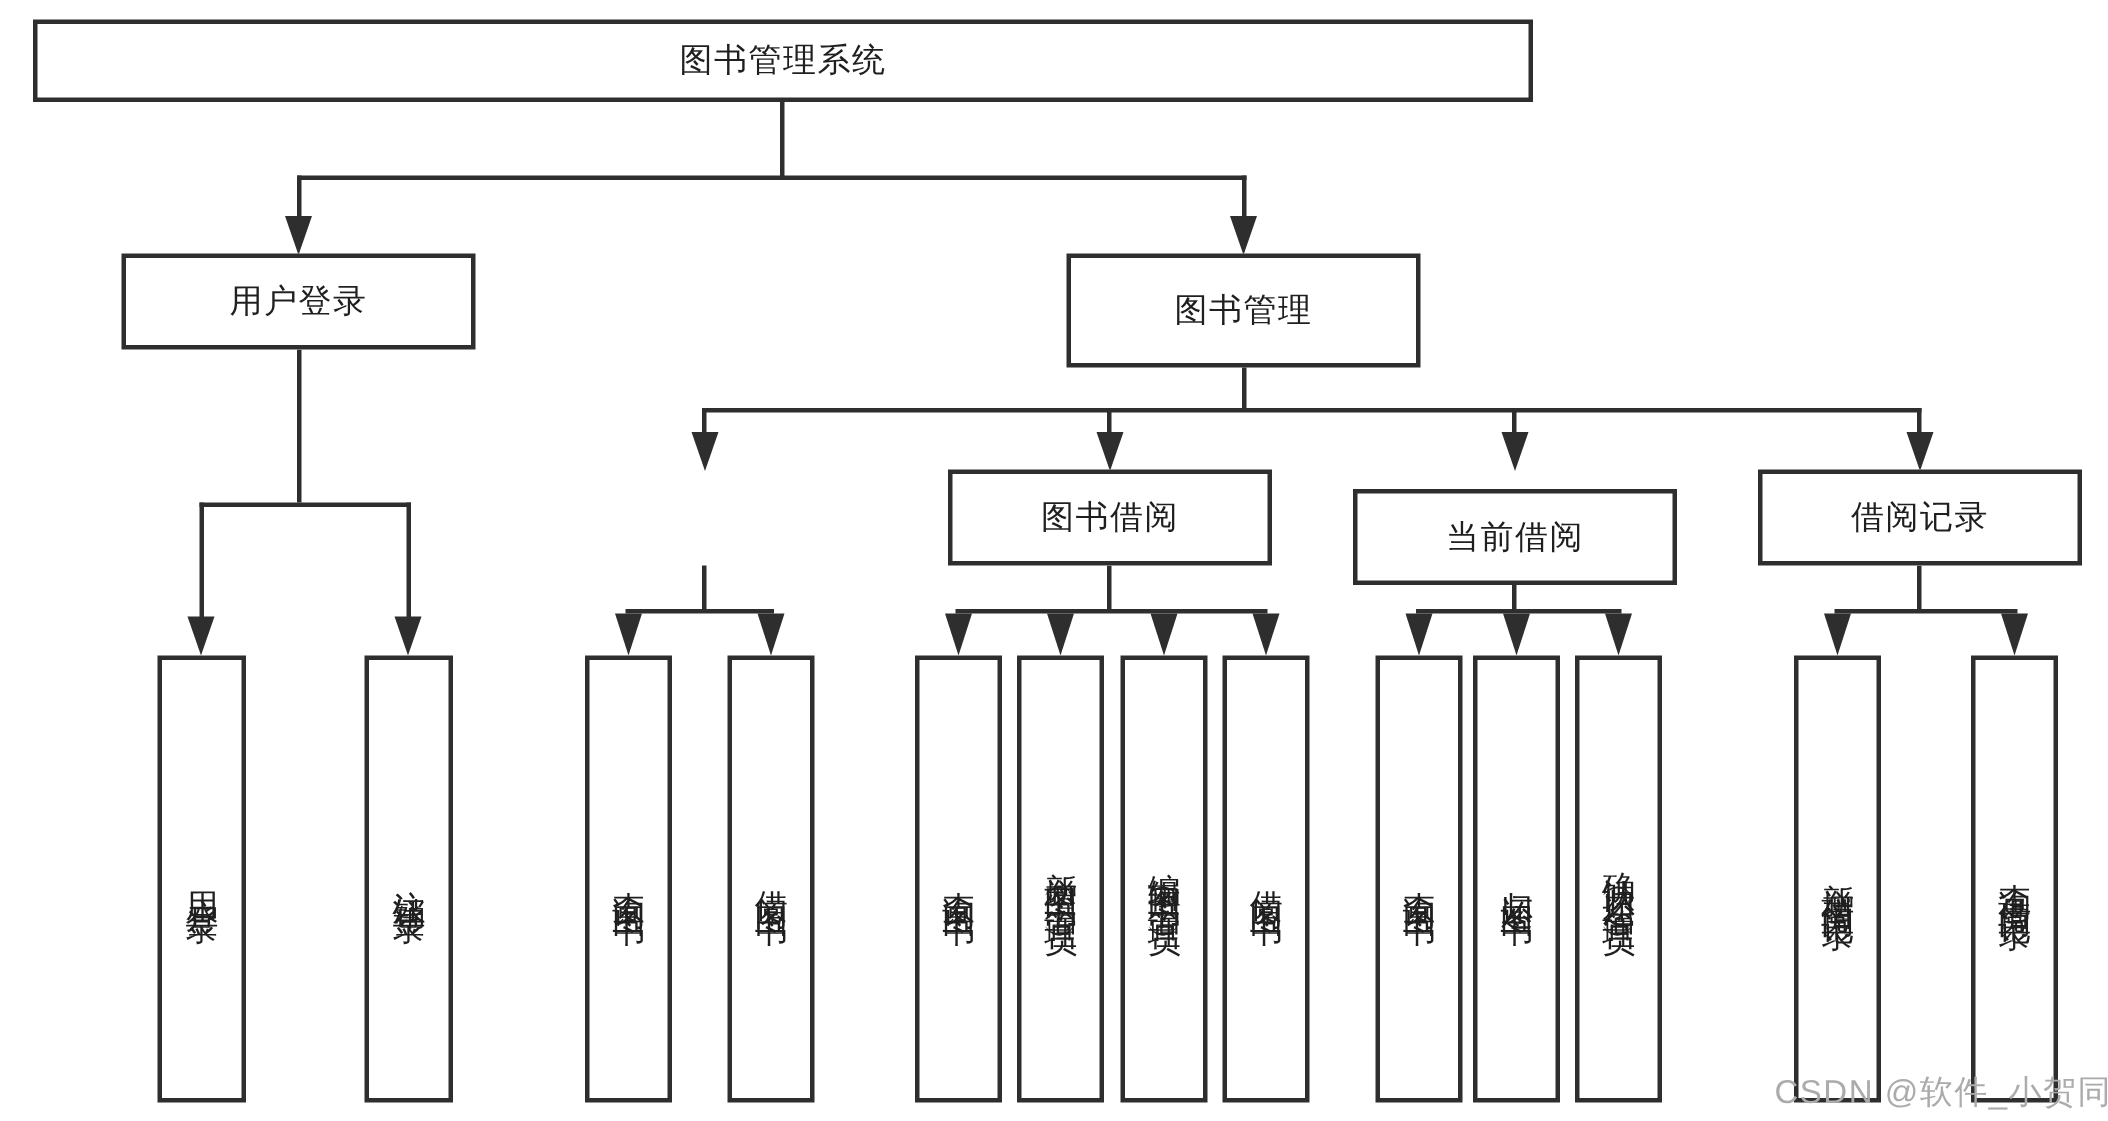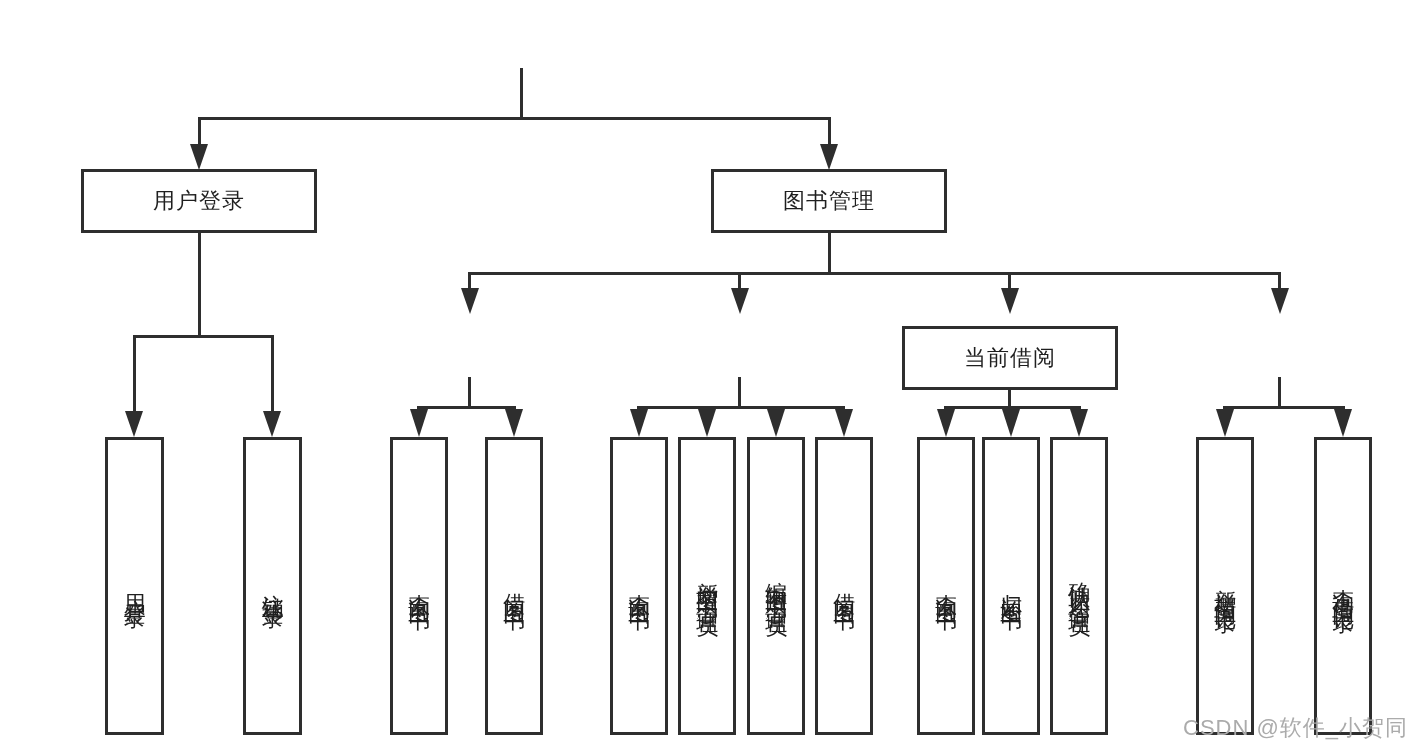--- a/index.html
+++ b/index.html
@@ -96,25 +96,28 @@
   <div class="lh" style="left:944px;  top:406px; width:137px;"></div>
   <div class="arrow arrow-leaf" style="left:937px;  top:409px;"></div>
   <div class="arrow arrow-leaf" style="left:1002px; top:409px;"></div>
   <div class="arrow arrow-leaf" style="left:1070px; top:409px;"></div>
 
   <div class="lv" style="left:1278px; top:377px; height:29px;"></div>
   <div class="lh" style="left:1223px; top:406px; width:122px;"></div>
   <div class="arrow arrow-leaf" style="left:1216px; top:409px;"></div>
   <div class="arrow arrow-leaf" style="left:1334px; top:409px;"></div>
 
+  <div class="node" style="left:22px; top:13px; width:1000px; height:55px;">图书管理系统</div>
 
   <div class="node" style="left:81px; top:169px; width:236px; height:64px;">用户登录</div>
-  <div class="node" style="left:711px; top:169px; width:236px; height:64px;text-align:center;">图书管理</div>
+  <div class="node" style="left:711px; top:169px; width:236px; height:76px;text-align:center;">图书管理</div>
 
+  <div class="node" style="left:632px; top:313px; width:216px; height:64px;">图书借阅</div>
   <div class="node" style="left:902px; top:326px; width:216px; height:64px;">当前借阅</div>
+  <div class="node" style="left:1172px; top:313px; width:216px; height:64px;">借阅记录</div>
 
   <div class="node node-v" style="left:105px; top:437px; width:59px; height:298px;">用户登录</div>
   <div class="node node-v" style="left:243px; top:437px; width:59px; height:298px;">注销登录</div>
 
   <div class="node node-v" style="left:390px; top:437px; width:58px; height:298px;">查询图书</div>
   <div class="node node-v" style="left:485px; top:437px; width:58px; height:298px;">借阅图书</div>
 
   <div class="node node-v" style="left:610px; top:437px; width:58px; height:298px;">查询图书</div>
   <div class="node node-v" style="left:678px; top:437px; width:58px; height:298px;">新增图书（管理员）</div>
   <div class="node node-v" style="left:747px; top:437px; width:58px; height:298px;">编辑图书（管理员）</div>

